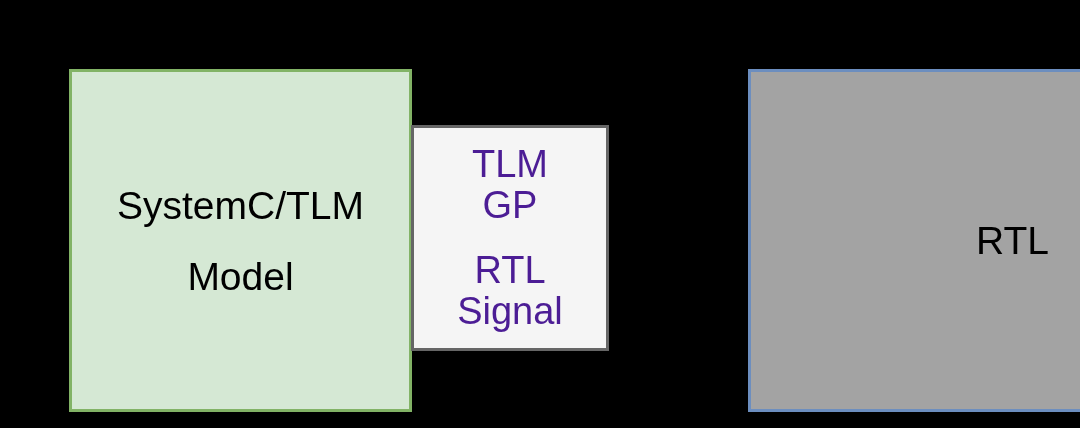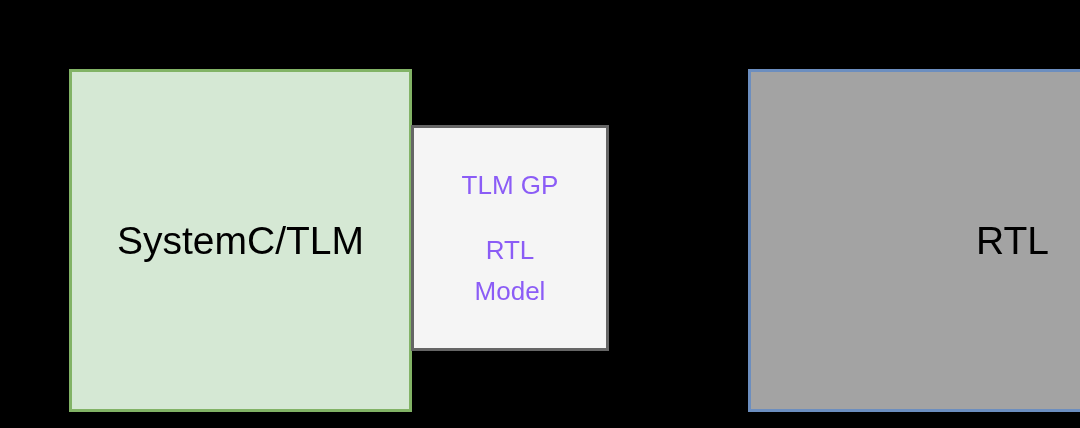--- a/index.html
+++ b/index.html
@@ -38,22 +38,22 @@
   }
 
   .box-gray {
     left: 371px; top: 85px;
     width: 198px; height: 226px;
     background: #f5f5f5;
     border: 3px solid #666666;
     z-index: 2;
   }
   .box-gray .label {
-    color: #8b5cf6;
-    font-size: 26px;
+    color: #4c1d95;
+    font-size: 38px;
     line-height: 41px;
   }
 
   .box-blue {
     left: 708px; top: 29px;
     width: 344px; height: 343px;
     background: #a3a3a3;
     border: 3px solid #6c8ebf;
     z-index: 1;
     justify-content: flex-end;
@@ -65,27 +65,28 @@
   }
 </style>
 </head>
 <body>
 
 <div class="canvas">
 
   <div class="box box-green">
     <div class="label">
       <span>SystemC/TLM</span>
+      <span>Model</span>
     </div>
   </div>
 
   <div class="box box-gray">
     <div class="label">
       <span>TLM GP</span>
-      <span>RTL Model</span>
+      <span>RTL Signal</span>
     </div>
   </div>
 
   <div class="box box-blue">
     <div class="label">
       <span>RTL</span>
     </div>
   </div>
 
 </div>

